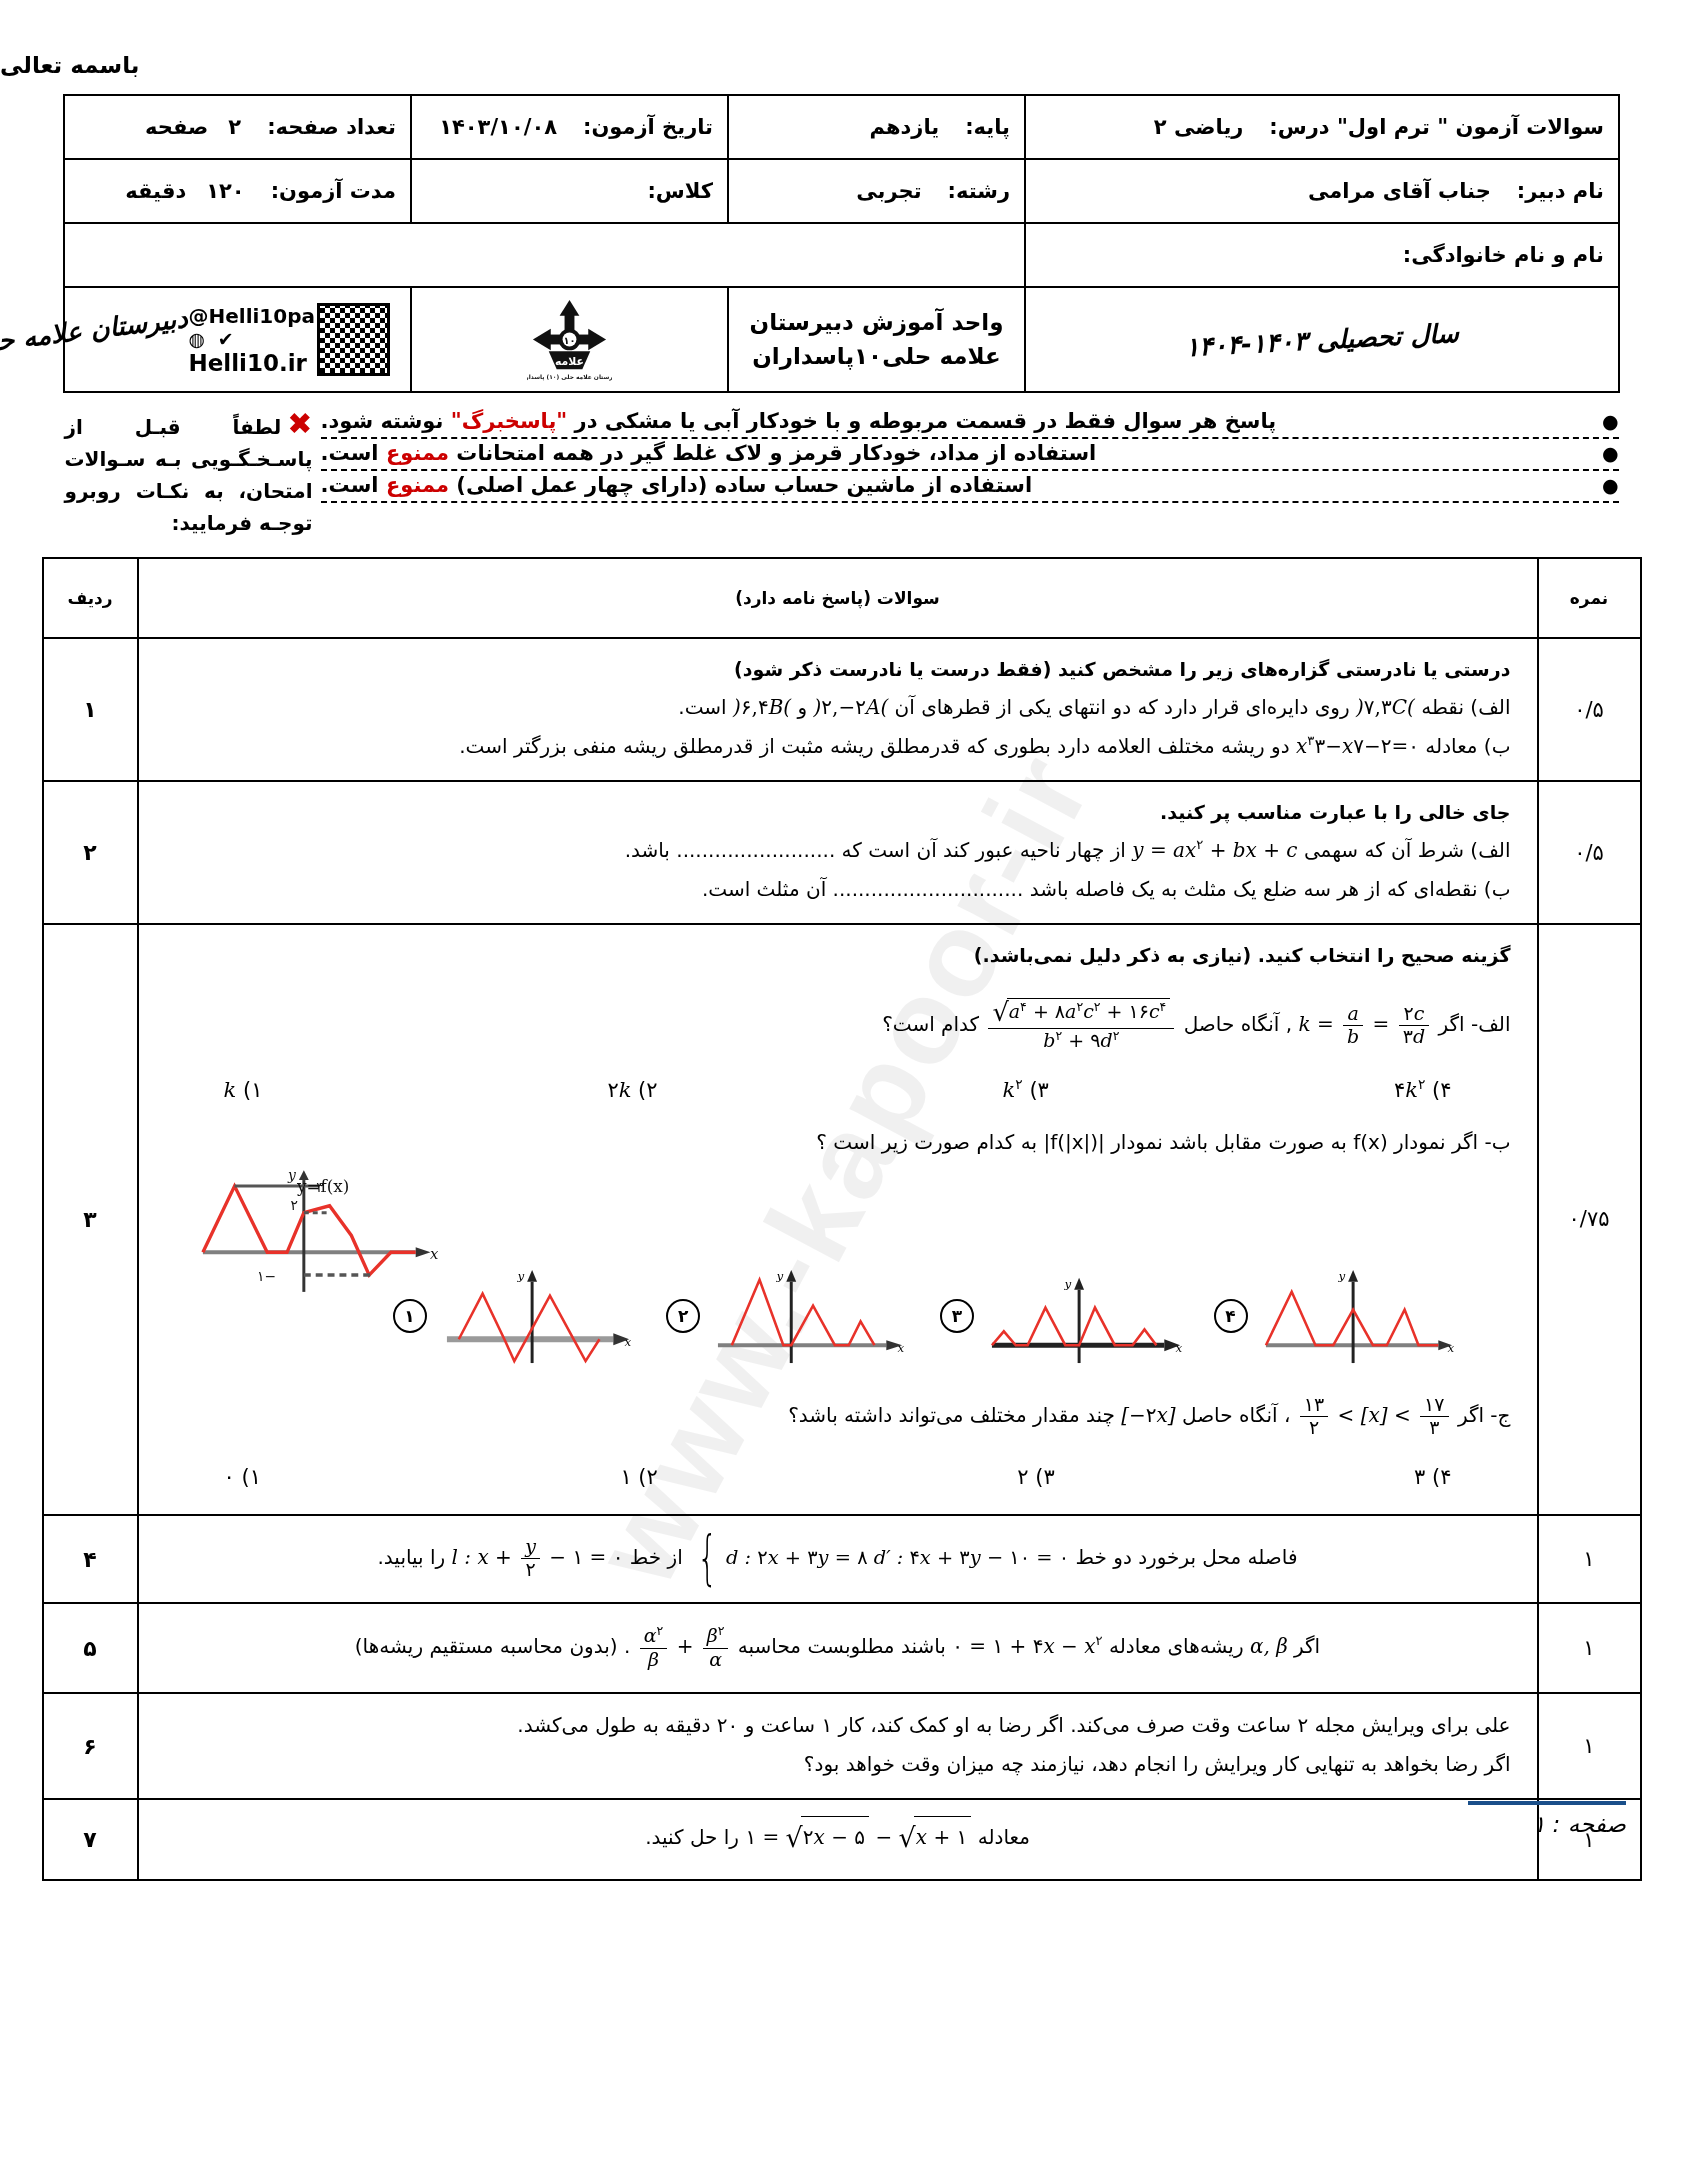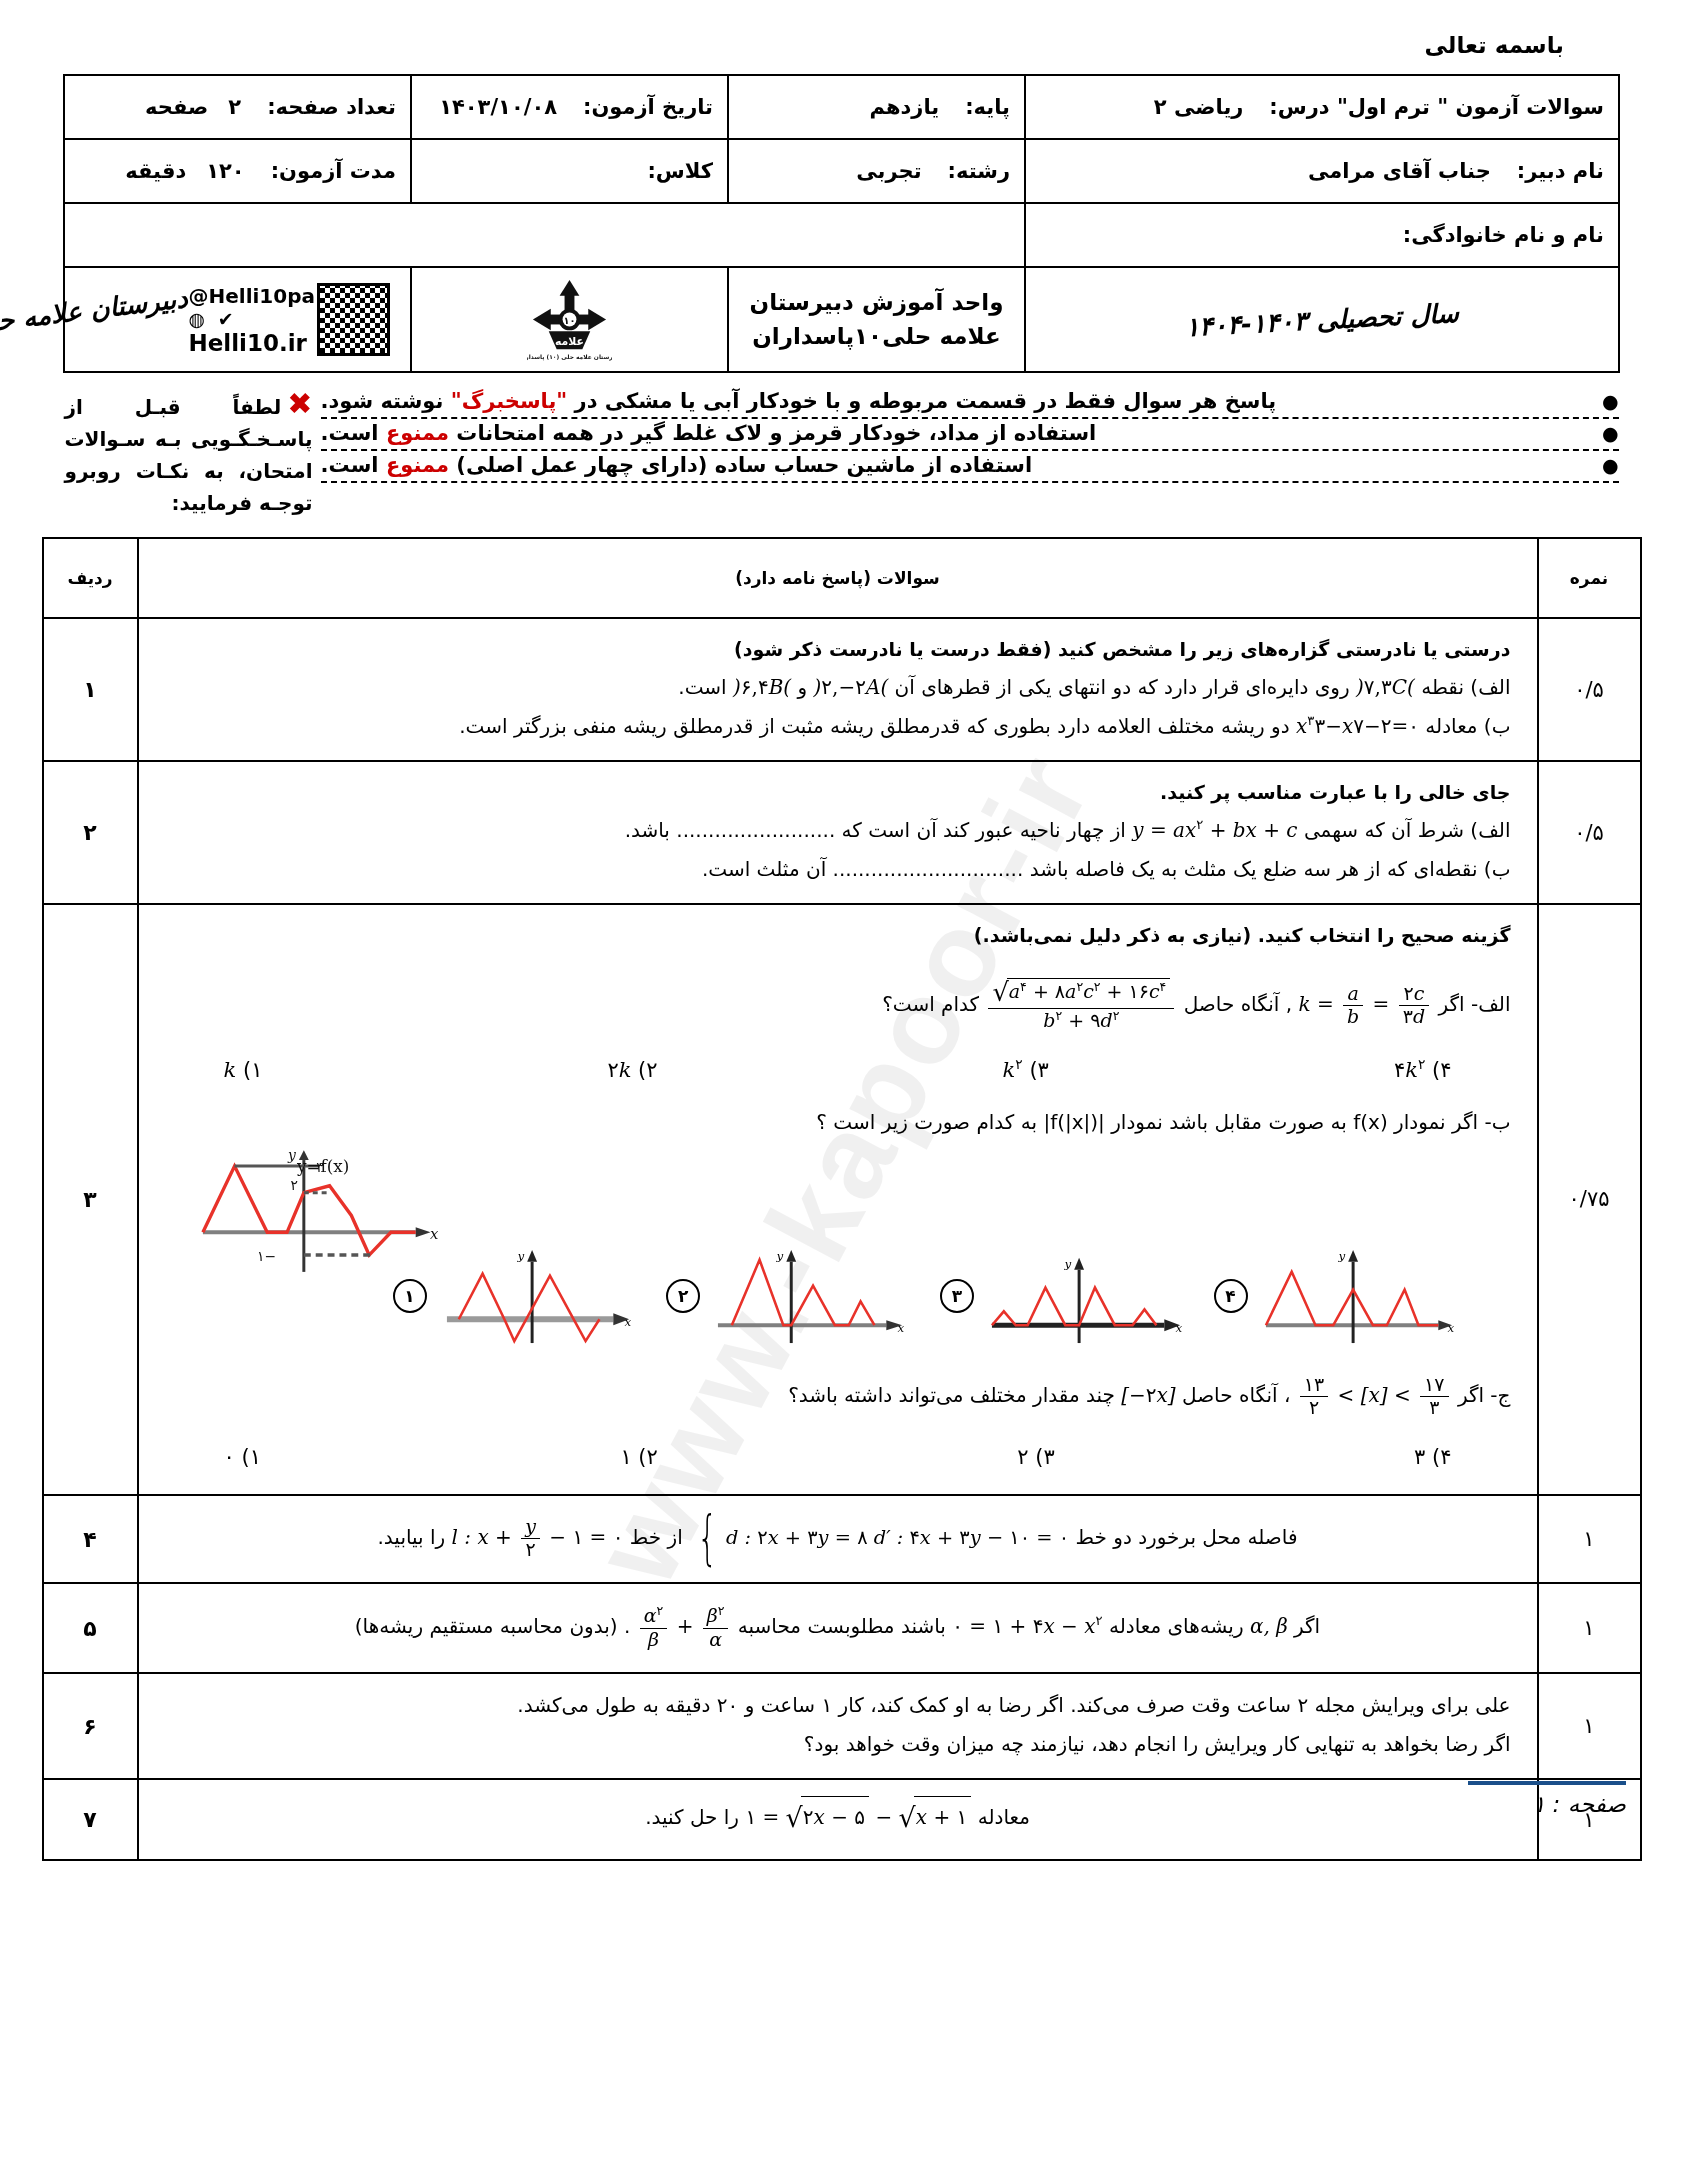--- a/index.html
+++ b/index.html
@@ -35,24 +35,24 @@
     white-space: nowrap;
     letter-spacing: 4px;
     pointer-events: none;
     font-family: "Liberation Sans", sans-serif;
     z-index: 0;
   }
   .content { position: relative; z-index: 2; }
 
   
   .basmala {
-    text-align: right;
+    text-align: left;
     font-size: 23px;
     font-weight: bold;
-    padding-top: 32px;
+    padding-top: 52px;
     padding-bottom: 16px;
     margin-right: 119px;
   }
 
   
   table.hdr {
     border-collapse: collapse;
     width: 1554px;
     margin: 0 auto 0 auto;
     table-layout: fixed;

